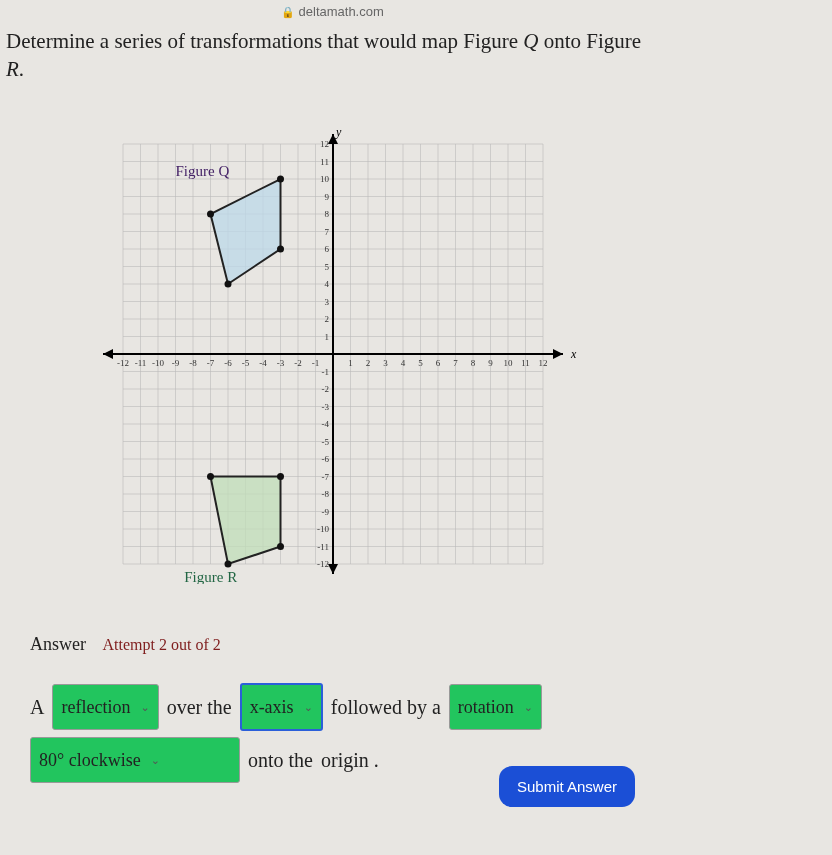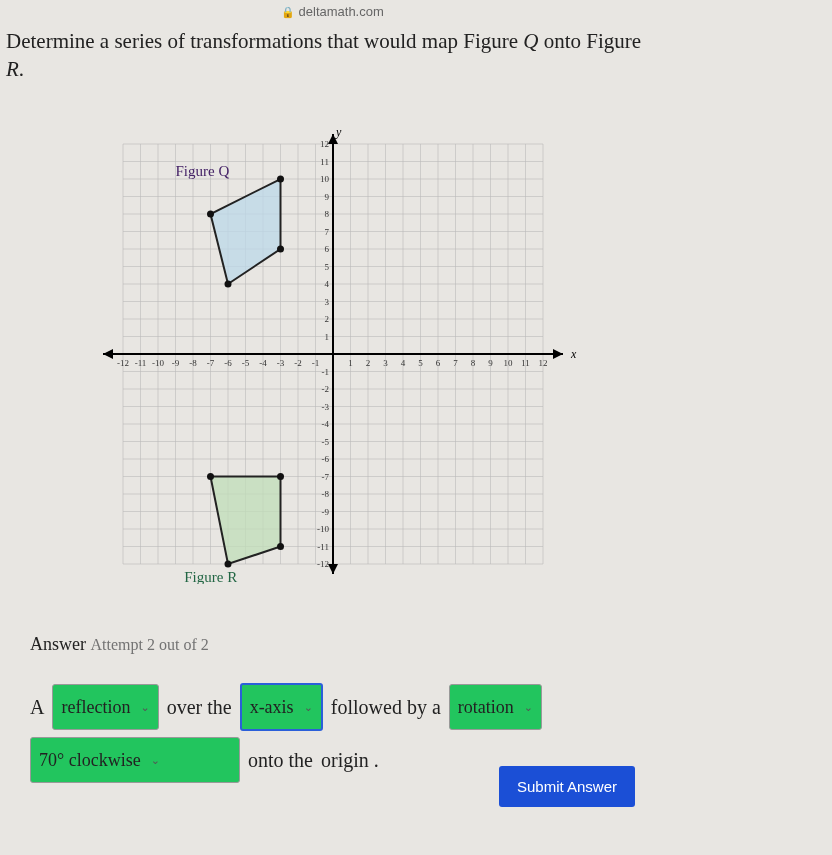--- a/index.html
+++ b/index.html
@@ -32,21 +32,21 @@
   }
   svg.graph { background: transparent; }
   .answer-section {
     padding: 30px 30px 0 30px;
   }
   .answer-line {
     font-size: 18px;
     margin-bottom: 28px;
   }
   .answer-label { font-weight: normal; }
-  .attempt { color: #737373; font-size: 16px; margin-left: 0; }
+  .attempt { color: #7f1d1d; font-size: 16px; margin-left: 12px; }
   .sentence {
     font-size: 20px;
     line-height: 2.0;
     display: flex;
     flex-wrap: wrap;
     align-items: center;
     gap: 6px 8px;
     max-width: 620px;
   }
   .sel {
@@ -70,21 +70,21 @@
     font-size: 11px;
     color: #555;
   }
   .submit-btn {
     position: absolute;
     right: 30px;
     bottom: 48px;
     background: #1b4fd6;
     color: #fff;
     border: none;
-    border-radius: 3px;
+    border-radius: 13px;
     padding: 12px 18px;
     font-size: 15px;
     font-family: Arial, sans-serif;
     cursor: pointer;
   }
   .container { position: relative; width: 665px; height: 855px; }
 </style>
 </head>
 <body>
 <div class="container">
@@ -250,21 +250,21 @@
     <span class="sel focused">
       <span>x-axis</span>
       <span class="chev">⌄</span>
     </span>
     <span>followed by a</span>
     <span class="sel">
       <span>rotation</span>
       <span class="chev">⌄</span>
     </span>
     <span class="sel wide">
-      <span>70° clockwise</span>
+      <span>80° clockwise</span>
       <span class="chev">⌄</span>
     </span>
     <span>onto the</span>
     <span>origin .</span>
   </div>
 </div>
 
 <button class="submit-btn">Submit Answer</button>
 
 </div>

